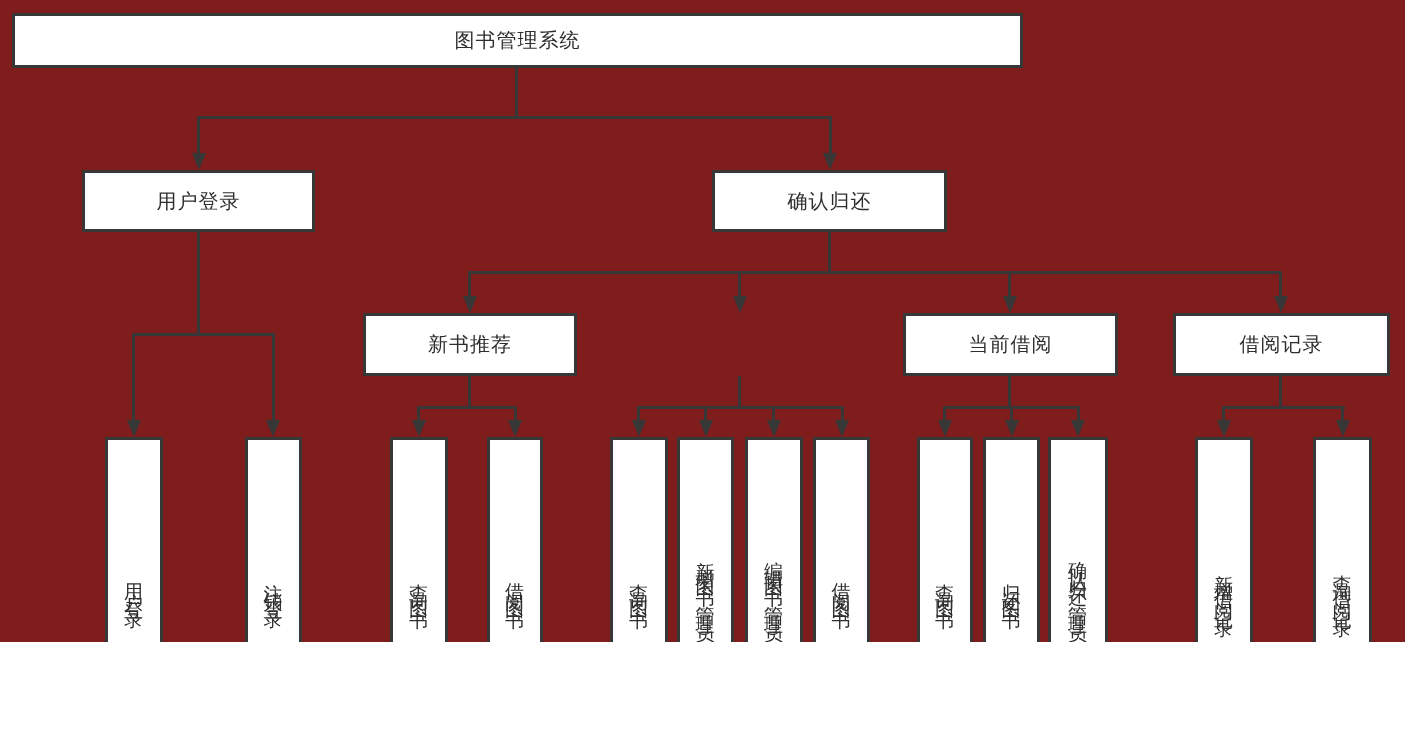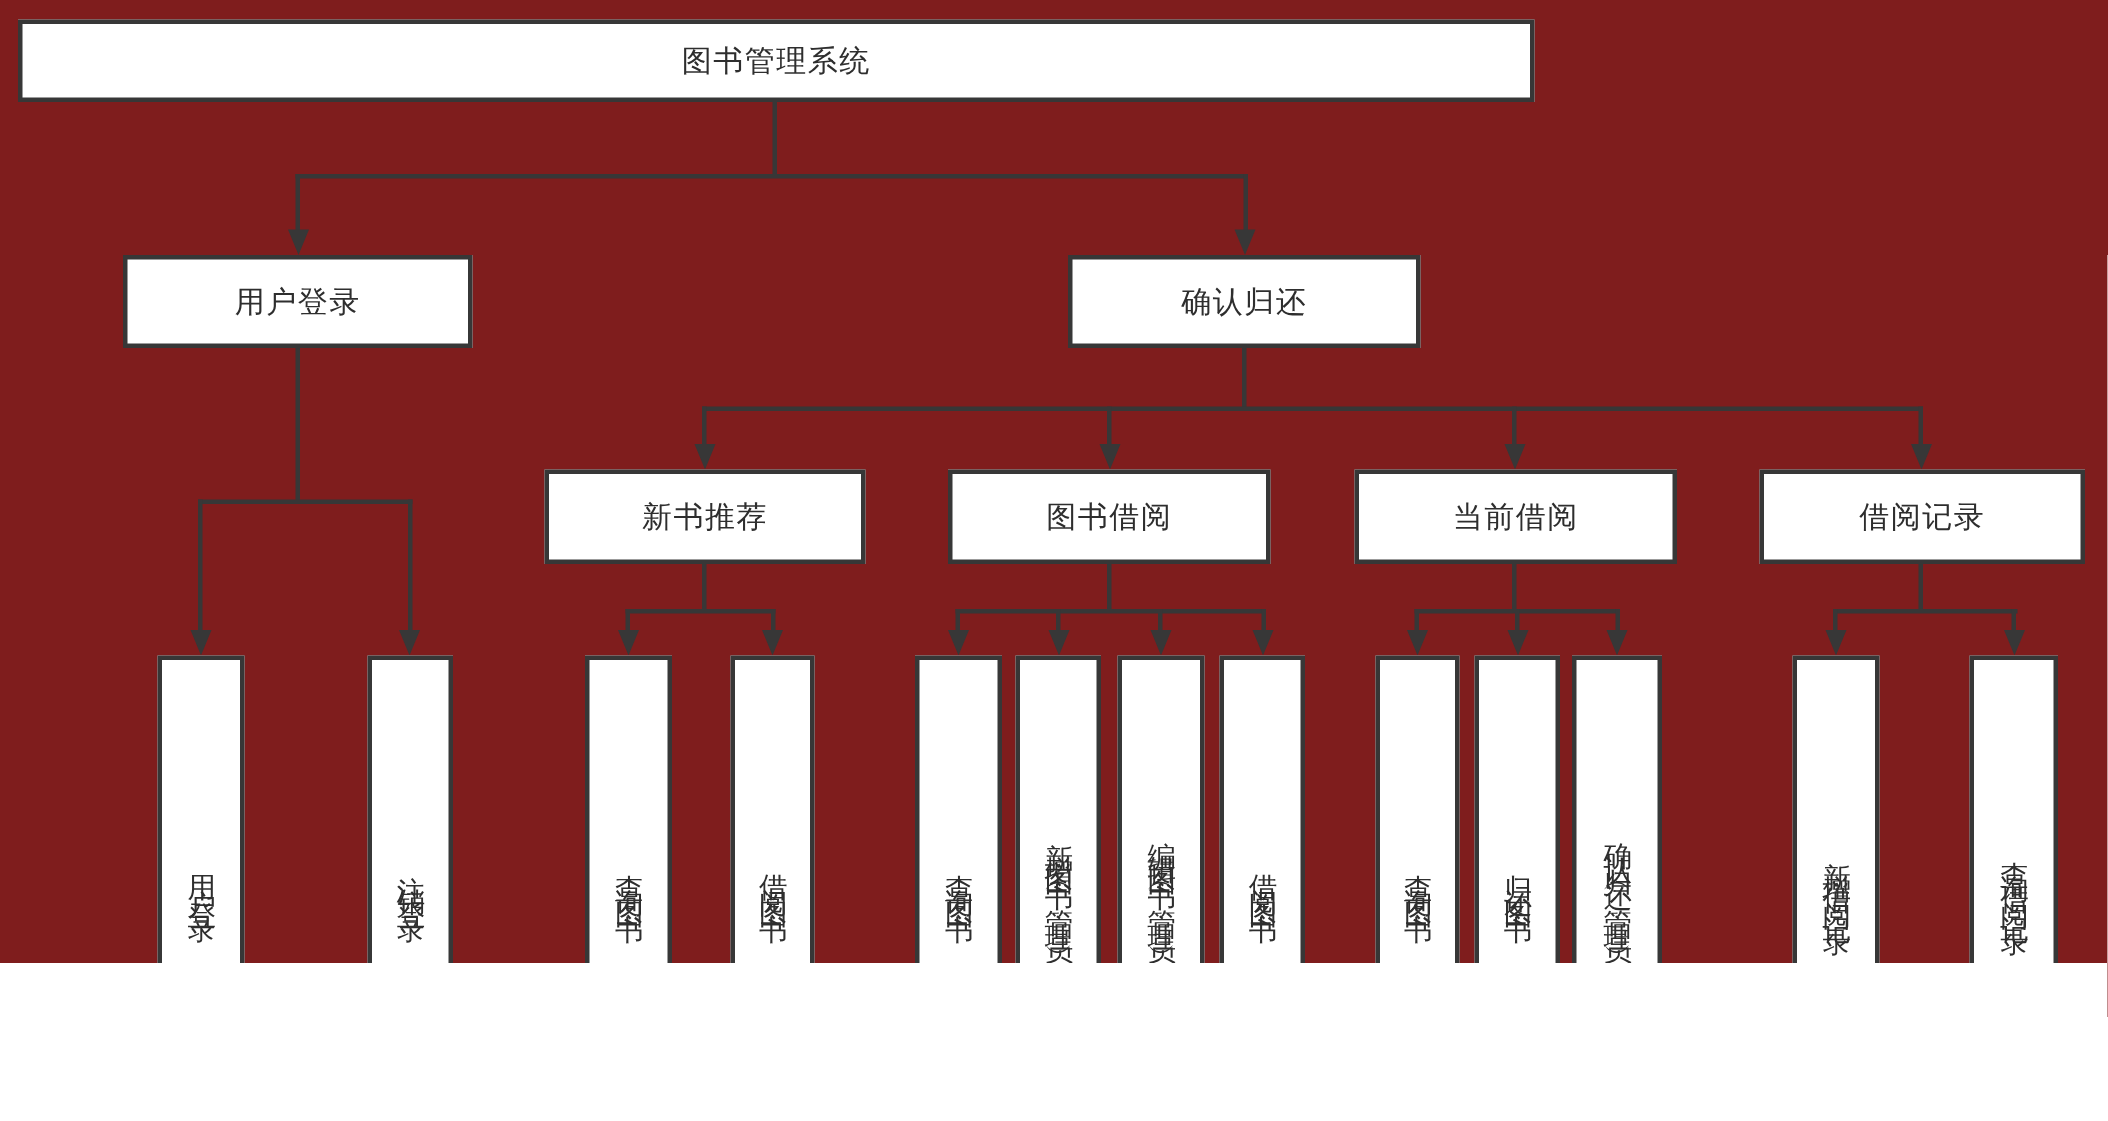--- a/index.html
+++ b/index.html
@@ -84,23 +84,20 @@
   <div class="line" style="left:1008px;top:271px;width:3px;height:28px;"></div>
   <div class="line" style="left:1279px;top:271px;width:3px;height:28px;"></div>
   <div class="arrow" style="left:463px;top:296px;"></div>
   <div class="arrow" style="left:733px;top:296px;"></div>
   <div class="arrow" style="left:1003px;top:296px;"></div>
   <div class="arrow" style="left:1274px;top:296px;"></div>
 
   <div class="box hbox" style="left:363px;top:313px;width:214px;height:63px;">
     <span>新书推荐</span>
   </div>
-  <div class="box hbox" style="left:632px;top:313px;width:215px;height:63px;">
-    <span>图书借阅</span>
-  </div>
   <div class="box hbox" style="left:1173px;top:313px;width:217px;height:63px;">
     <span>借阅记录</span>
   </div>
   <div class="box hbox" style="left:903px;top:313px;width:215px;height:63px;">
     <span>当前借阅</span>
   </div>
 
   <div class="line" style="left:468px;top:376px;width:3px;height:32px;"></div>
   <div class="line" style="left:417px;top:406px;width:100px;height:3px;"></div>
   <div class="line" style="left:417px;top:406px;width:3px;height:17px;"></div>

